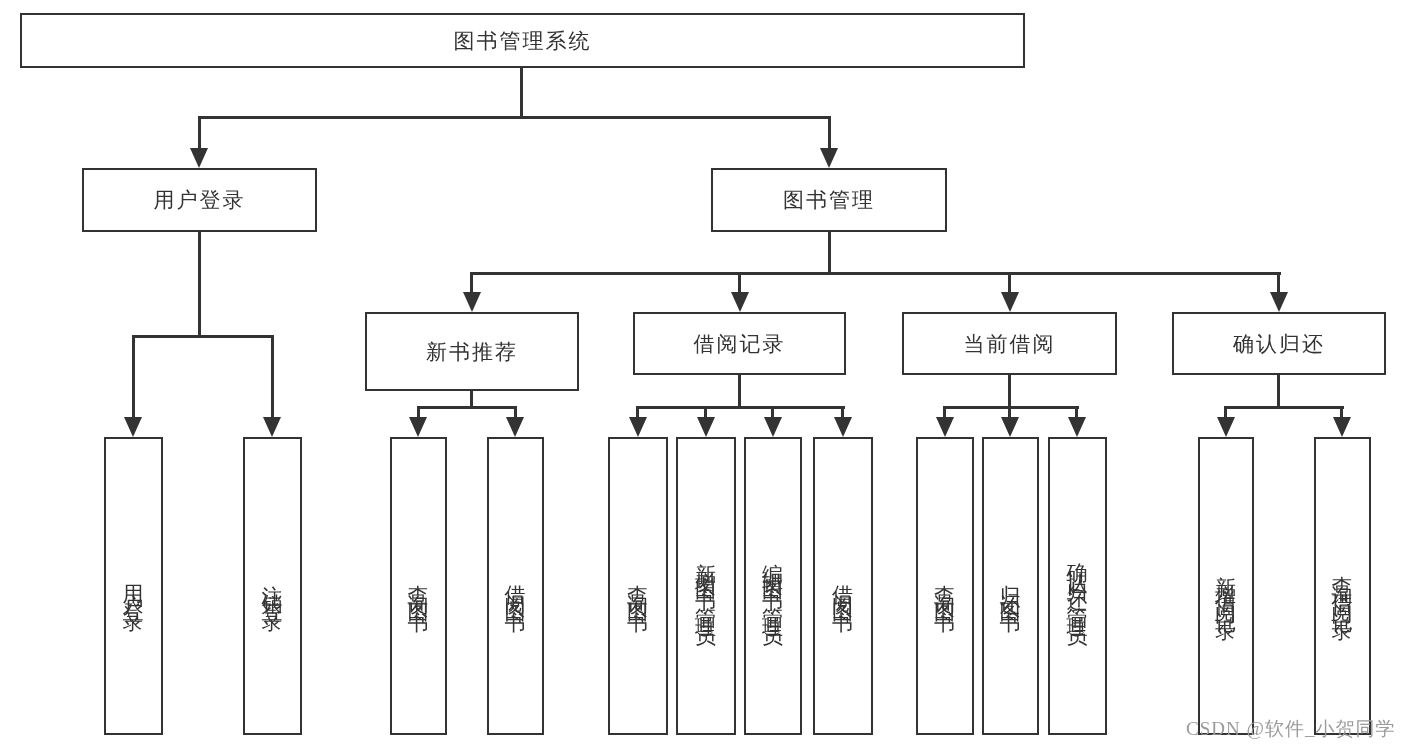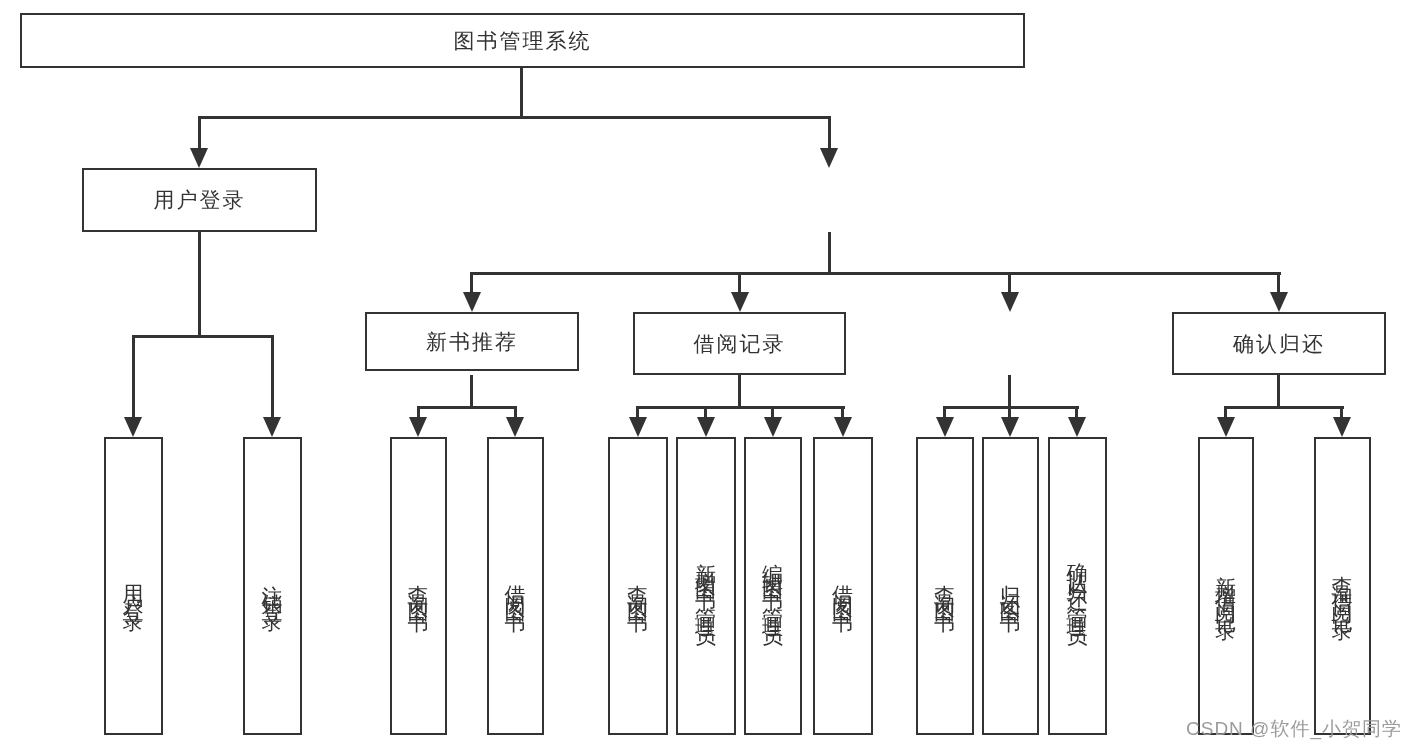--- a/index.html
+++ b/index.html
@@ -10,21 +10,21 @@
         font-size:21px;color:#333333;letter-spacing:2px;white-space:nowrap;}
   .node.v{writing-mode:vertical-rl;text-orientation:mixed;letter-spacing:9px;
           padding:8px 0;white-space:normal;line-height:1;}
   .hline,.vline{position:absolute;background:#333333;}
   .hline{height:3px;}
   .vline{width:3px;}
   .arrow{position:absolute;width:0;height:0;
          border-left:9px solid transparent;border-right:9px solid transparent;
          border-top:20px solid #333333;}
   .watermark{position:absolute;left:1186px;top:716px;font-size:19px;color:#9b9b9b;
-             letter-spacing:1px;white-space:nowrap;}
+             letter-spacing:1px;white-space:nowrap;font-family:Liberation Serif, serif;}
 </style>
 </head>
 <body>
 
 <div class="diagram">
 
   <div class="vline" style="left:520px;top:68px;height:50px;"></div>
   <div class="hline" style="left:198px;top:116px;width:633px;"></div>
   <div class="vline" style="left:198px;top:116px;height:36px;"></div>
   <div class="arrow" style="left:190px;top:148px;"></div>
@@ -79,23 +79,25 @@
   <div class="vline" style="left:1277px;top:375px;height:34px;"></div>
   <div class="hline" style="left:1224px;top:406px;width:120px;"></div>
   <div class="vline" style="left:1224px;top:406px;height:13px;"></div>
   <div class="arrow" style="left:1217px;top:417px;"></div>
   <div class="vline" style="left:1340px;top:406px;height:13px;"></div>
   <div class="arrow" style="left:1333px;top:417px;"></div>
 
   <div class="node" style="left:20px;top:13px;width:1005px;height:55px;">图书管理系统</div>
 
   <div class="node" style="left:82px;top:168px;width:235px;height:64px;">用户登录</div>
+  <div class="node" style="left:711px;top:168px;width:236px;height:64px;">图书管理</div>
 
-  <div class="node" style="left:365px;top:312px;width:214px;height:59px;">新书推荐</div>
+  <div class="node" style="left:365px;top:312px;width:214px;height:79px;">新书推荐</div>
   <div class="node" style="left:633px;top:312px;width:213px;height:63px;">借阅记录</div>
+  <div class="node" style="left:902px;top:312px;width:215px;height:63px;">当前借阅</div>
   <div class="node" style="left:1172px;top:312px;width:214px;height:63px;">确认归还</div>
 
   <div class="node v" style="left:104px;top:437px;width:59px;height:298px;">用户登录</div>
   <div class="node v" style="left:243px;top:437px;width:59px;height:298px;">注销登录</div>
 
   <div class="node v" style="left:390px;top:437px;width:57px;height:298px;">查询图书</div>
   <div class="node v" style="left:487px;top:437px;width:57px;height:298px;">借阅图书</div>
 
   <div class="node v" style="left:608px;top:437px;width:60px;height:298px;">查询图书</div>
   <div class="node v" style="left:676px;top:437px;width:60px;height:298px;">新增图书（管理员）</div>

